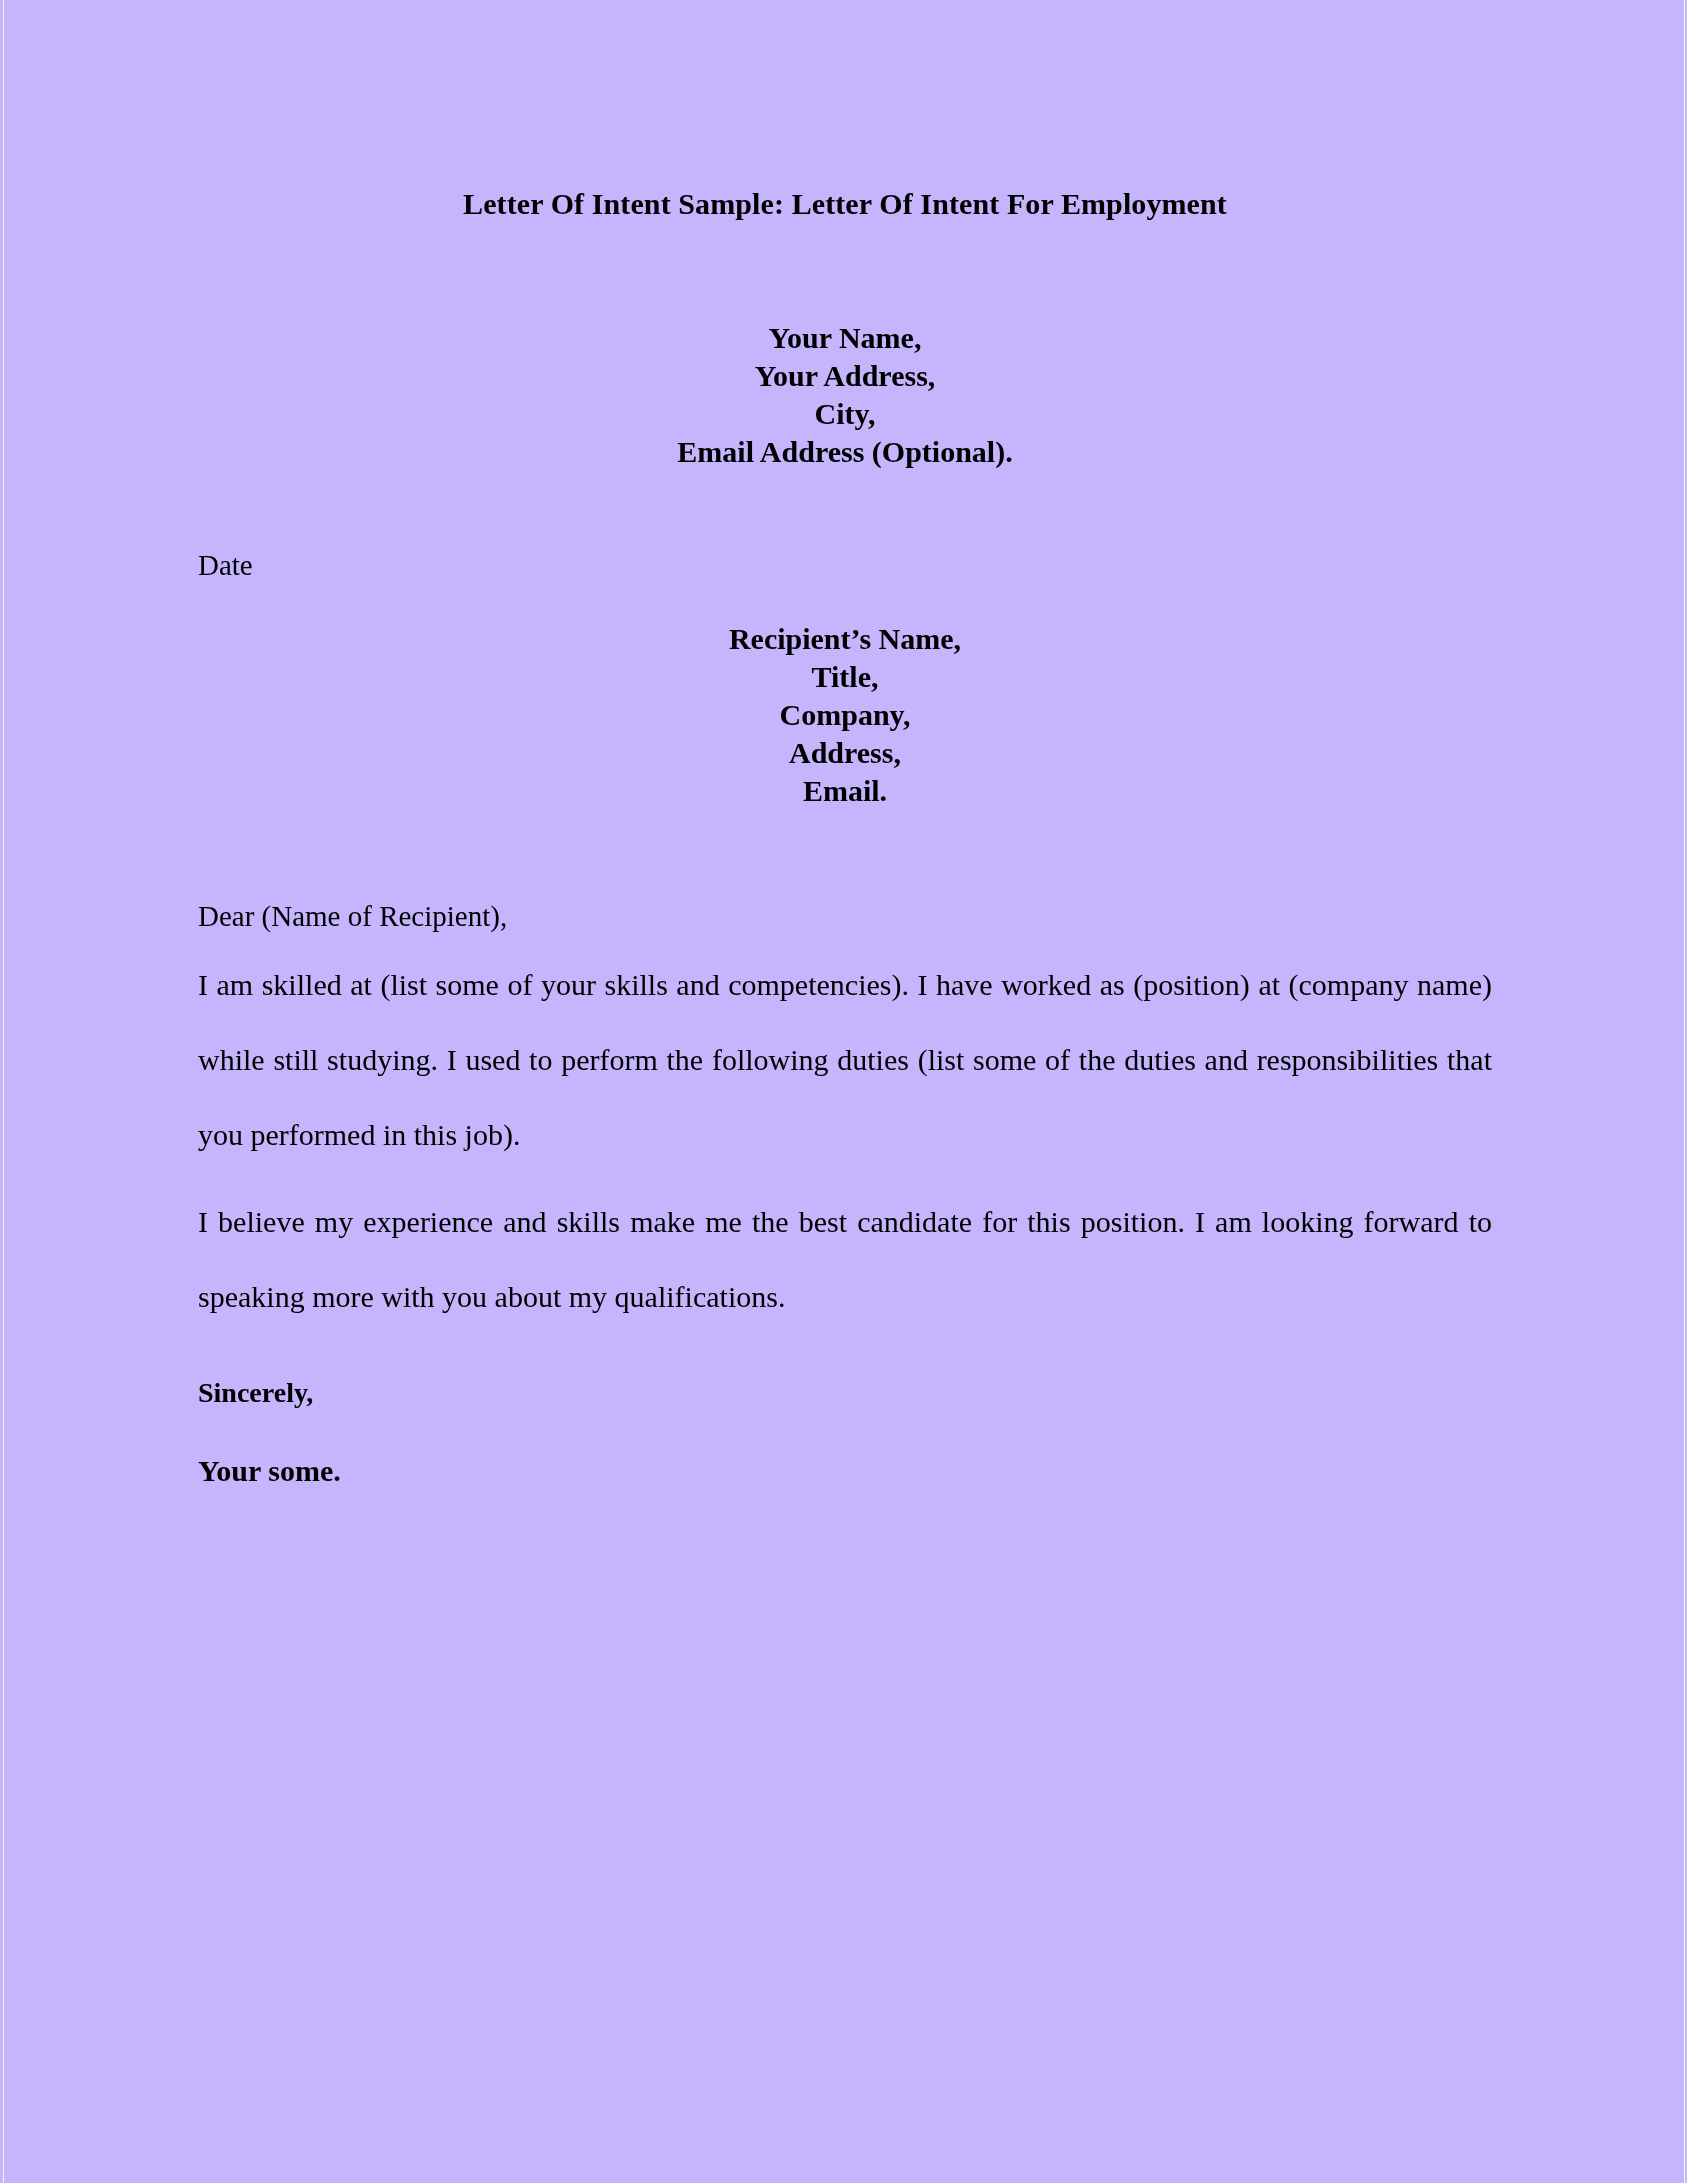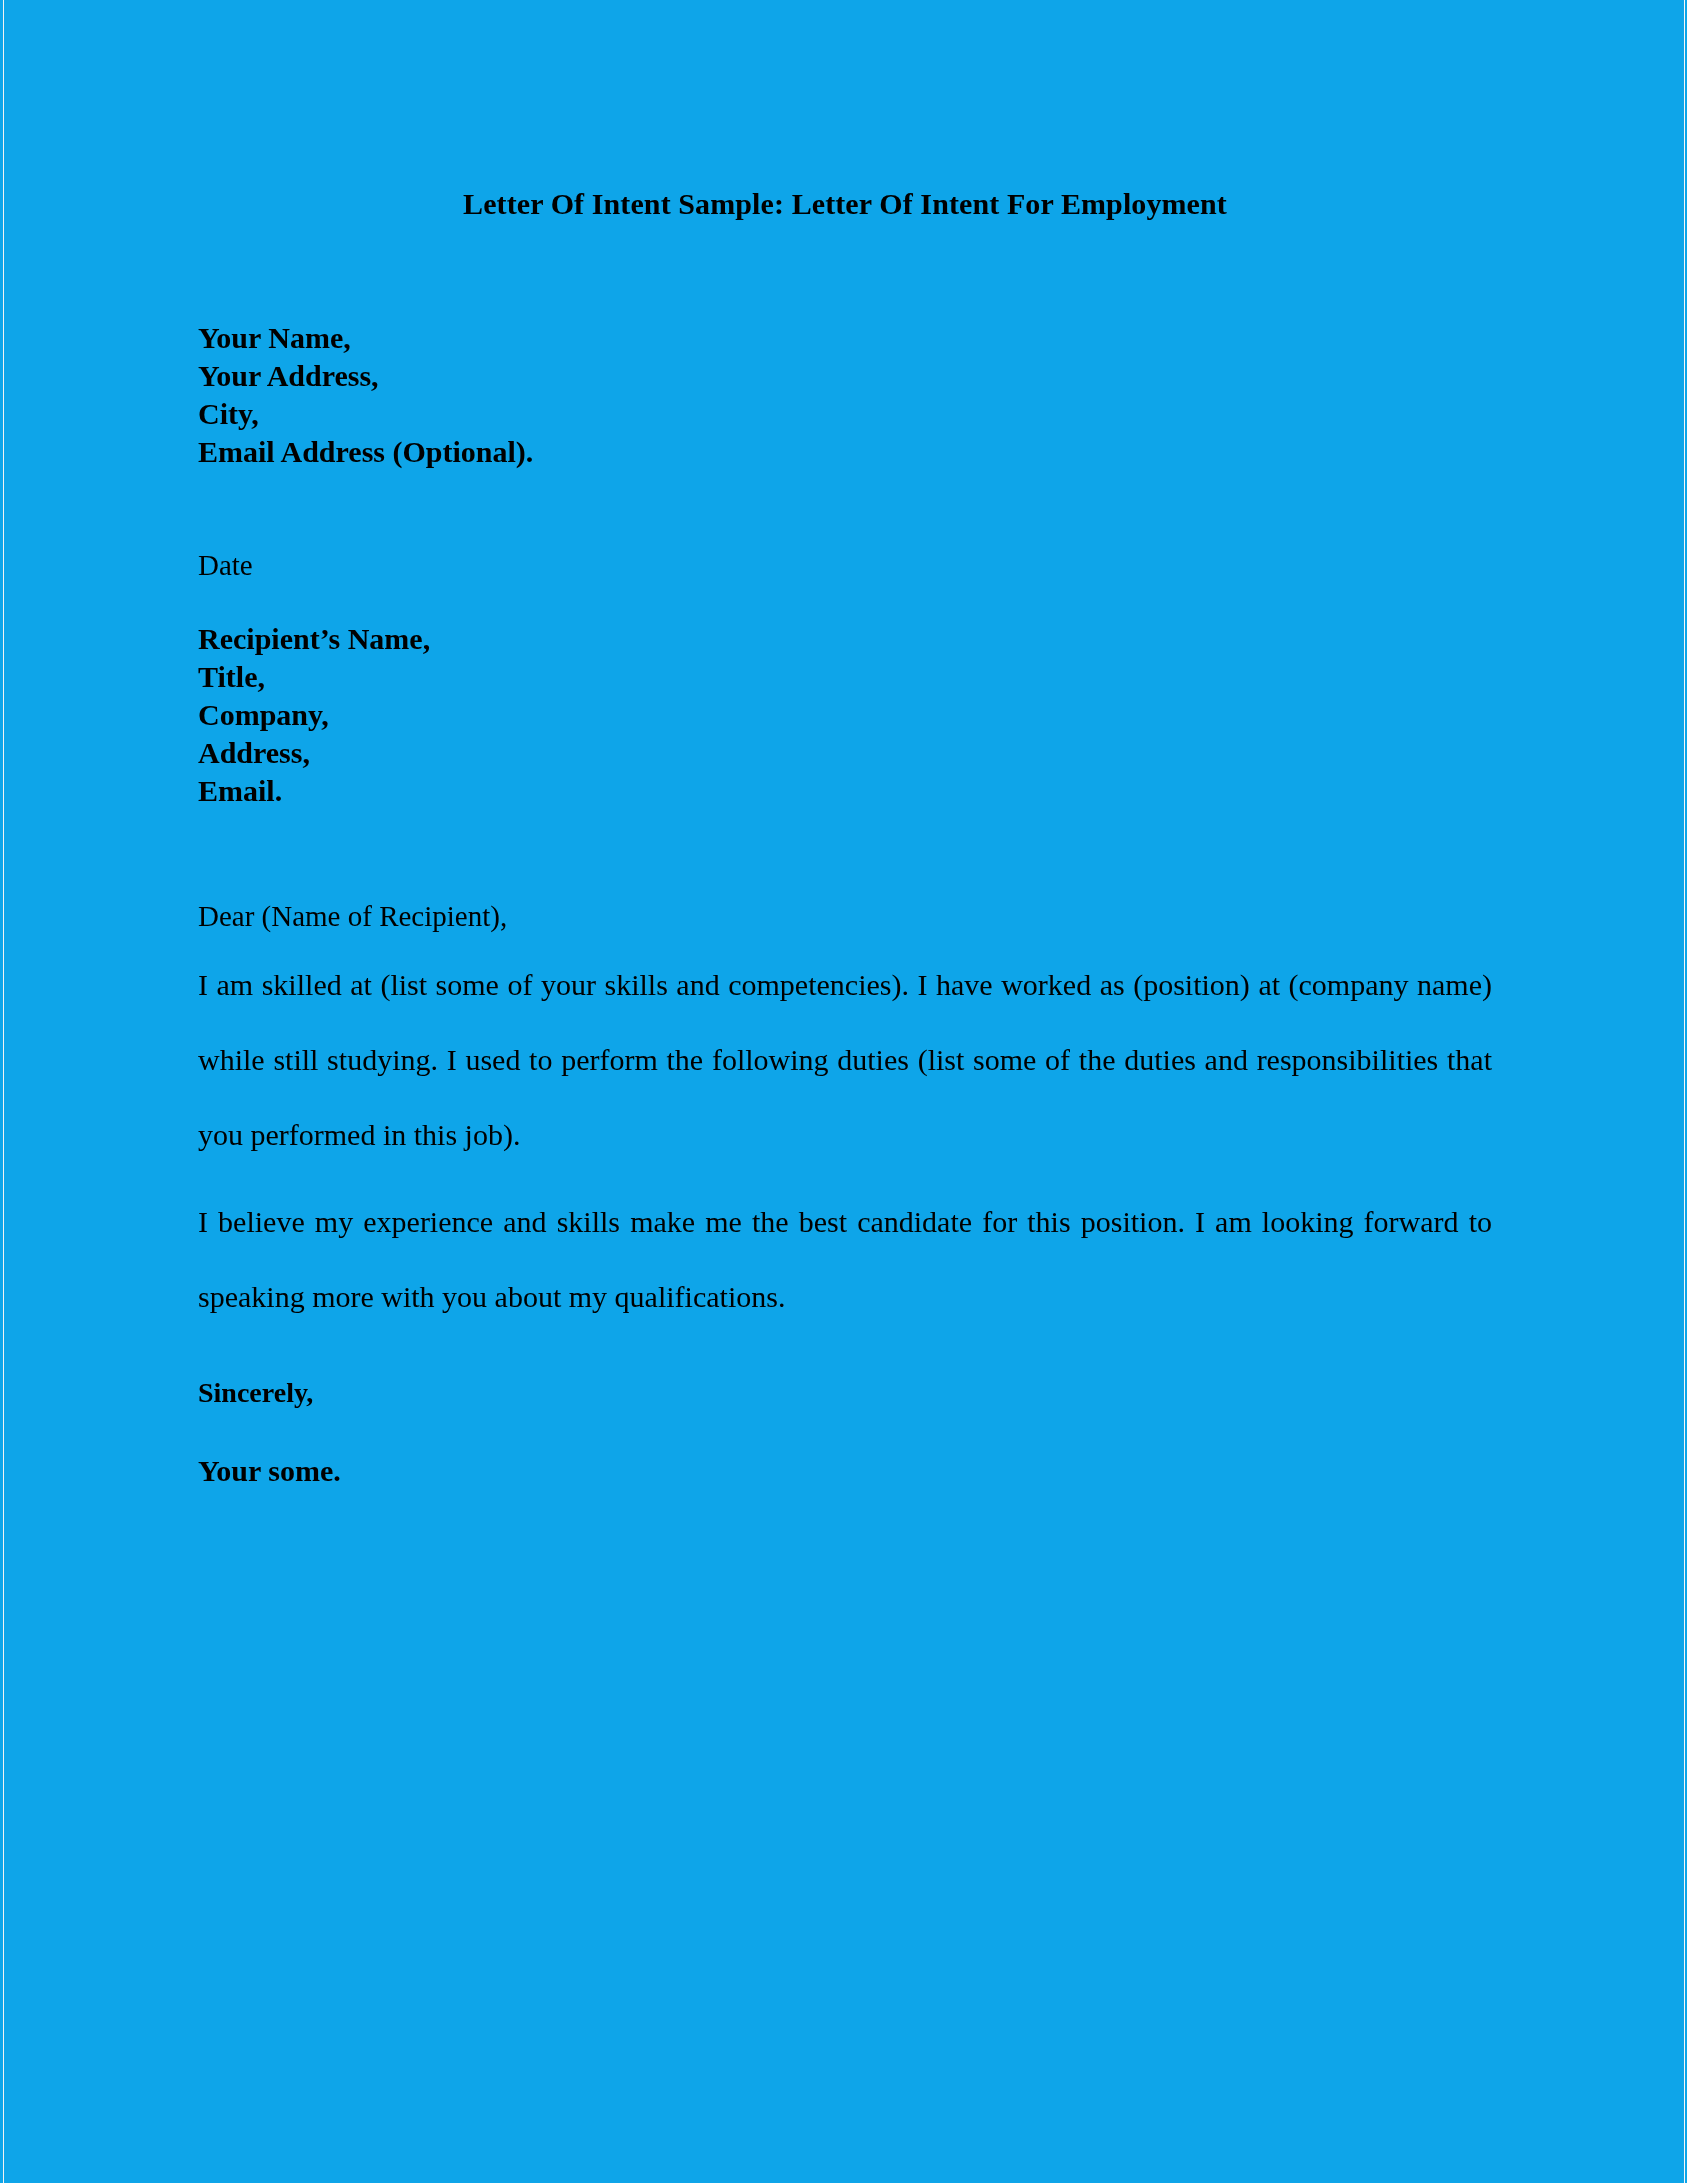--- a/index.html
+++ b/index.html
@@ -5,21 +5,21 @@
 <style>
   html, body {
     margin: 0;
     padding: 0;
     background: #ffffff;
   }
   .page {
     position: relative;
     width: 1687px;
     height: 2183px;
-    background: #0ea5e9;
+    background: #c4b5fd;
     box-sizing: border-box;
     overflow: hidden;
     font-family: "Liberation Serif", "DejaVu Serif", serif;
     color: #000000;
   }
   
   .page-edge {
     position: absolute;
     left: 3.3px;
     top: 0;
@@ -45,21 +45,21 @@
     padding-top: 187px;
     letter-spacing: 0.1px;
   }
 
   .block {
     margin: 0;
     font-size: 30px;
     line-height: 38px;
     white-space: pre-line;
   }
-  .block.bold { font-weight: bold; }
+  .block.bold { font-weight: bold; text-align: center; }
 
   .sender-block { padding-top: 97px; }
 
   .date-line {
     margin: 0;
     font-size: 29px;
     line-height: 38px;
     padding-top: 75px;
   }
 

